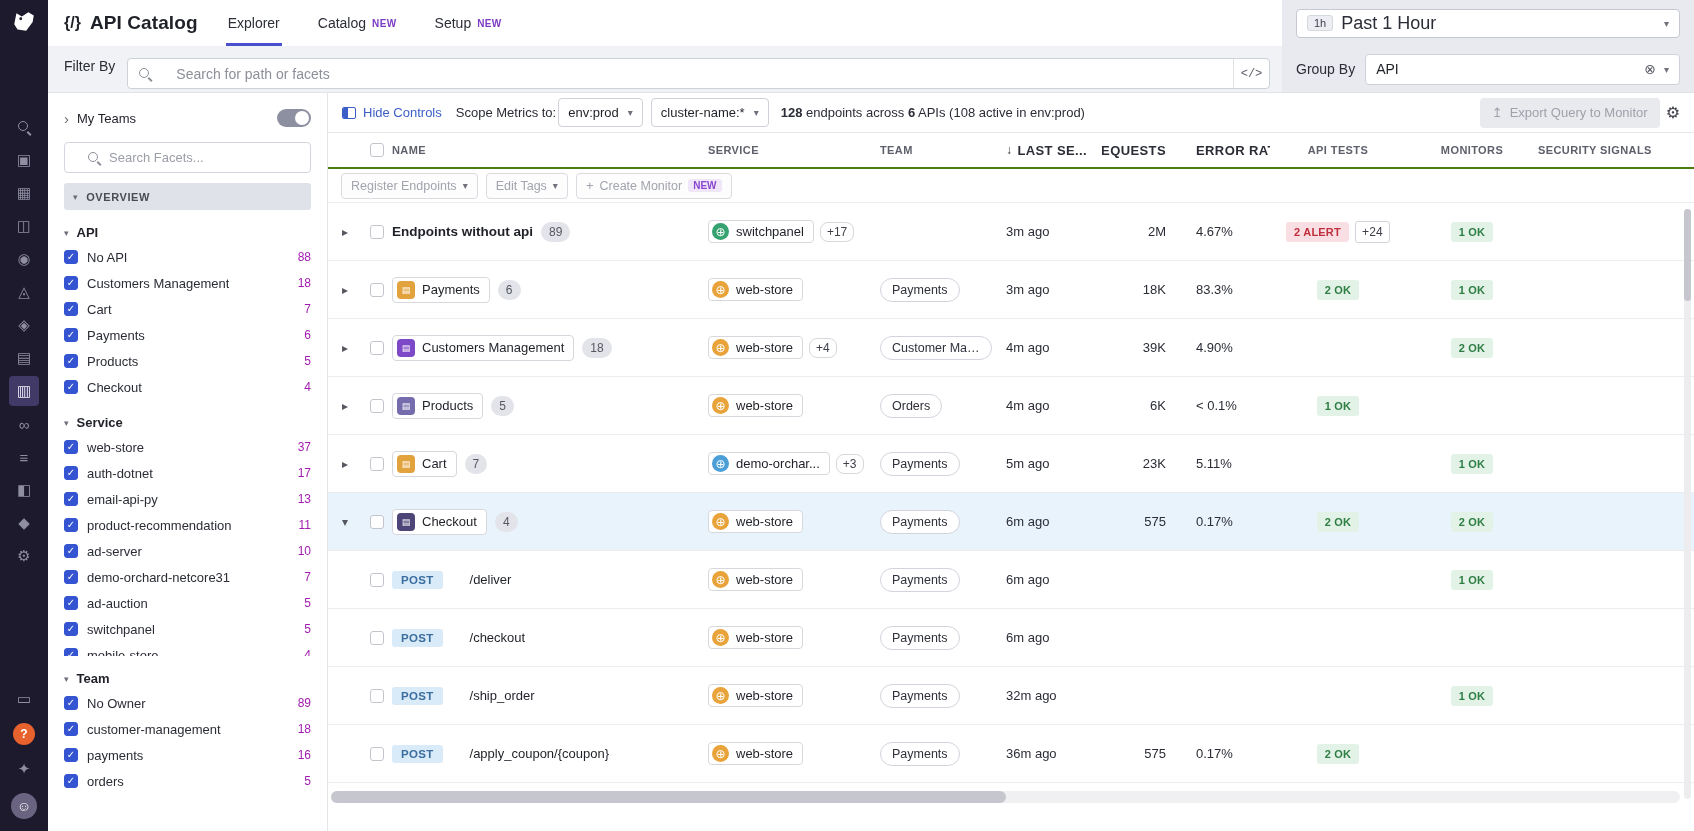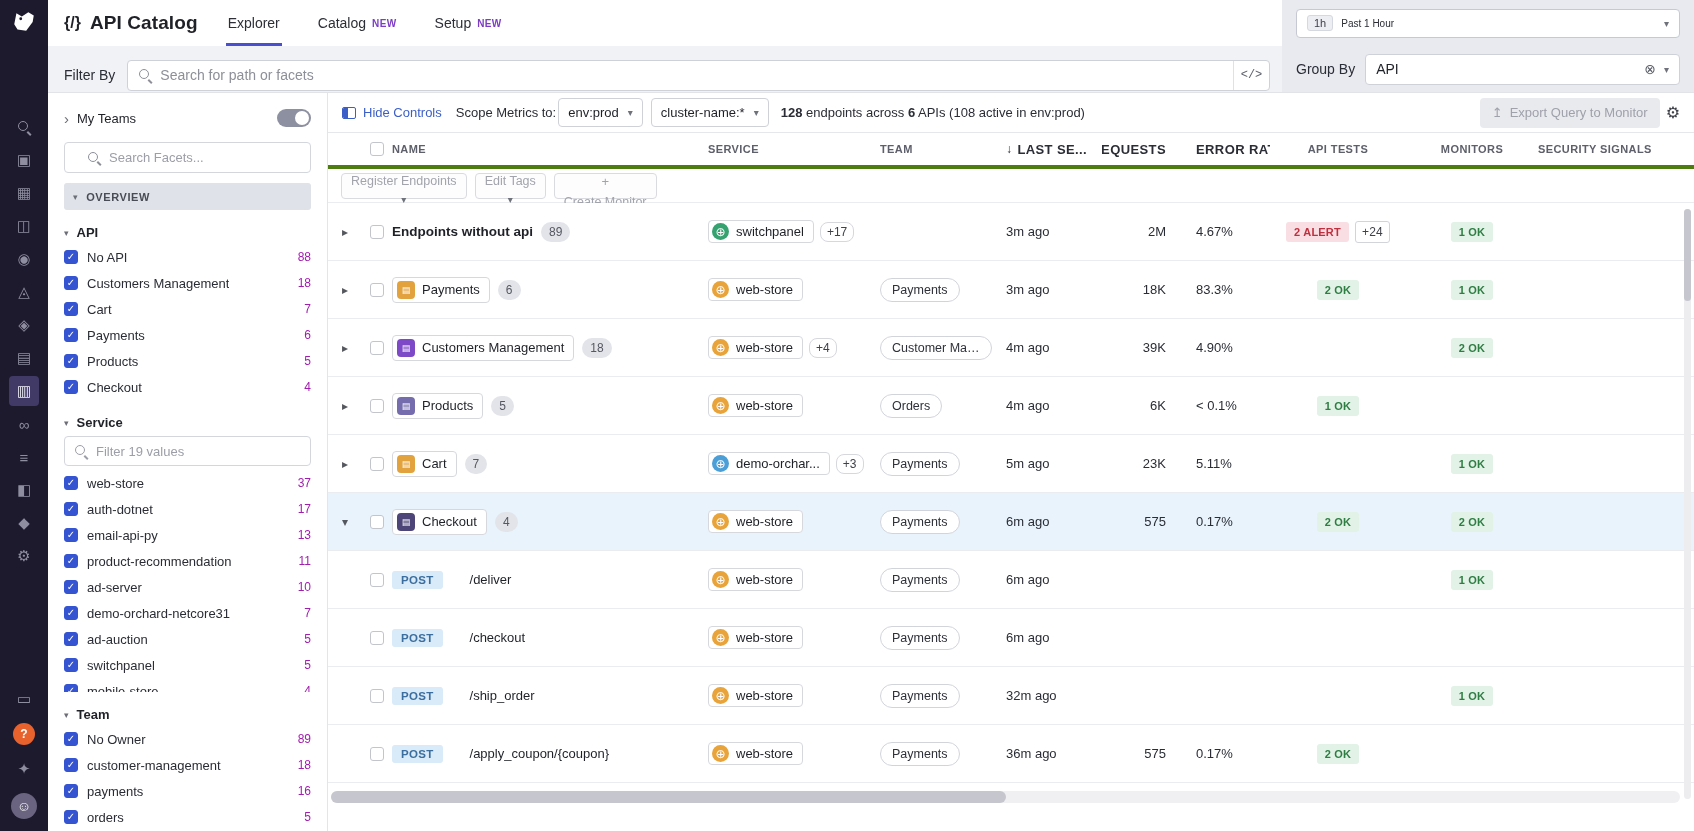--- a/index.html
+++ b/index.html
@@ -31,29 +31,29 @@
   .brace-icon { font-size:16px; font-weight:700; color:#1f2128; }
   .app-title { font-size:19px; font-weight:700; letter-spacing:.1px; }
   .tabs { display:flex; gap:38px; align-items:stretch; margin-left:16px; }
   .tab { position:relative; display:flex; align-items:center; gap:6px; font-size:14px; color:#2d2f38; cursor:pointer; }
   .tab.active { font-weight:500; }
   .tab.active::after { content:""; position:absolute; left:-2px; right:-2px; bottom:0; height:3px; background:#4a4fcf; }
   .new-badge { font-size:10px; font-weight:700; color:#7d3cc4; letter-spacing:.4px; }
   .topbar-right { margin-left:auto; width:412px; flex:none; background:#e9eaef; display:flex; align-items:center; padding:0 14px; }
   .timepicker { display:flex; align-items:center; gap:8px; background:#fff; border:1px solid #c7c9d2; border-radius:4px; height:29px; padding:0 10px; width:100%; cursor:pointer; }
   .time-chip { background:#edeef3; border:1px solid #d6d8df; border-radius:3px; font-size:11px; padding:1px 6px; color:#3f414a; }
-  .time-label { font-size:10px; color:#2b2d36; }
+  .time-label { font-size:18px; color:#2b2d36; }
   .caret { color:#6f717b; font-size:10px; }
   .timepicker .caret { margin-left:auto; }
 
   
   .filterbar { height:47px; flex:none; display:flex; background:#f1f2f5; border-bottom:1px solid #e2e3e8; }
-  .filter-left { flex:1; display:flex; align-items:center; gap:12px; padding:12px 12px 0 16px; min-width:0; }
+  .filter-left { flex:1; display:flex; align-items:flex-start; gap:12px; padding:12px 12px 0 16px; min-width:0; }
   .filter-by { font-size:14px; font-weight:500; color:#2b2d36; flex:none; }
-  .searchbox { flex:1; display:flex; align-items:center; gap:8px; background:#fff; border:1px solid #cfd1d9; border-radius:4px; height:31px; padding:0 0 0 10px; color:#8d8f99; min-width:0; }
+  .searchbox { flex:1; display:flex; align-items:center; gap:24px; background:#fff; border:1px solid #cfd1d9; border-radius:4px; height:31px; padding:0 0 0 10px; color:#8d8f99; min-width:0; }
   .search-input { flex:1; border:none; outline:none; font-size:14px; font-family:inherit; color:#2b2d36; min-width:0; background:transparent; }
   .search-input::placeholder { color:#8d8f99; }
   .code-btn { flex:none; width:36px; height:100%; border:none; border-left:1px solid #e0e1e7; background:transparent; color:#5d5f6a; font-size:12px; font-family:"Liberation Mono","DejaVu Sans Mono",monospace; cursor:pointer; }
   .filter-right { width:412px; flex:none; background:#e9eaef; display:flex; align-items:center; gap:10px; padding:0 14px; }
   .groupby-label { font-size:14px; font-weight:500; color:#2b2d36; flex:none; }
   .groupby-select { flex:1; display:flex; align-items:center; background:#fff; border:1px solid #cfd1d9; border-radius:4px; height:31px; padding:0 10px; font-size:14px; cursor:pointer; }
   .gb-icons { margin-left:auto; display:flex; align-items:center; gap:8px; }
   .clear { color:#5d5f6a; font-size:14px; cursor:pointer; }
 
   
@@ -91,26 +91,26 @@
   .hc-icon { width:14px; height:12px; border:1.5px solid #3b5fc7; border-radius:2px; position:relative; overflow:hidden; }
   .hc-icon::before { content:""; position:absolute; left:0; top:0; bottom:0; width:5px; background:#3b5fc7; }
   .scope-label { font-size:13px; font-weight:500; color:#2b2d36; margin-left:12px; }
   .scope-filters { display:flex; gap:8px; }
   .select-btn { display:flex; align-items:center; gap:9px; border:1px solid #cfd1d9; border-radius:4px; background:#fff; height:29px; padding:0 9px; font-size:13px; cursor:pointer; }
   .summary { font-size:13px; color:#2b2d36; margin-left:10px; white-space:nowrap; overflow:hidden; text-overflow:ellipsis; }
   .summary .b { font-weight:700; }
   .export-btn { margin-left:auto; flex:none; display:flex; gap:7px; align-items:center; background:#e9eaee; color:#9fa1ab; height:30px; padding:0 12px; border:none; border-radius:4px; font-size:13px; font-family:inherit; cursor:default; }
   .gear { color:#3f414a; font-size:16px; margin-left:4px; cursor:pointer; }
 
-  .thead { flex:none; display:grid; grid-template-columns:var(--cols); align-items:center; height:36px; border-bottom:4px solid #4d7c0f;text-align:right; }
+  .thead { flex:none; display:grid; grid-template-columns:var(--cols); align-items:center; height:36px; border-bottom:2px solid #4d7c0f;text-align:right; }
   .th { display:flex; align-items:center; gap:5px; font-size:11px; font-weight:700; color:#5d5f6a; letter-spacing:.4px; white-space:nowrap; overflow:hidden; cursor:pointer; }
   .sort { font-size:12px; }
 
   .actions { flex:none; display:flex; gap:8px; align-items:center; height:34px; padding-left:13px; border-bottom:1px solid #ebecef; }
-  .action-btn { display:flex; align-items:center; gap:6px; border:1px solid #dadbe0; border-radius:4px; background:#fdfdfe; color:#a2a4ad; height:26px; padding:0 9px; font-size:12.5px; cursor:default;flex-direction:column; }
+  .action-btn { display:flex; align-items:center; gap:6px; border:1px solid #dadbe0; border-radius:4px; background:#fdfdfe; color:#a2a4ad; height:26px; padding:0 9px; font-size:12.5px; cursor:default; }
   .new-pill { background:#efe6fa; color:#8a46cc; font-size:10px; font-weight:700; padding:1px 5px; border-radius:3px; }
   .plus { font-size:13px; }
 
   .tbody { flex:none; }
   .trow { display:grid; grid-template-columns:var(--cols); align-items:center; height:58px; border-bottom:1px solid #ebecef; background:#fff; }
   .trow.expanded { background:#e9f3fc; }
   .c { display:flex; align-items:center; min-width:0; overflow:hidden; }
   .c-exp { justify-content:center; }
   .expander { color:#55575f; font-size:12px; cursor:pointer; }
   .c-check { justify-content:flex-start; padding-left:8px; }
@@ -286,24 +286,20 @@
                     <span class="facet-count">4</span>
                   </label>
                 </div>
               </div>
             </section>
             <section class="facet-group">
               <div class="facet-group-header">
                 <span class="chev">▾</span>
                 <span class="fg-title">Service</span>
               </div>
-              <div class="facet-filter">
-                <span class="icon-mag"></span>
-                <input placeholder="Filter 19 values" style="">
-              </div>
               <div class="facet-list-wrap clipped">
                 <div class="facet-list">
                   <label class="facet-item">
                     <span class="cb checked"></span>
                     <span class="facet-label">web-store</span>
                     <span class="facet-count">37</span>
                   </label>
                   <label class="facet-item">
                     <span class="cb checked"></span>
                     <span class="facet-label">auth-dotnet</span>

